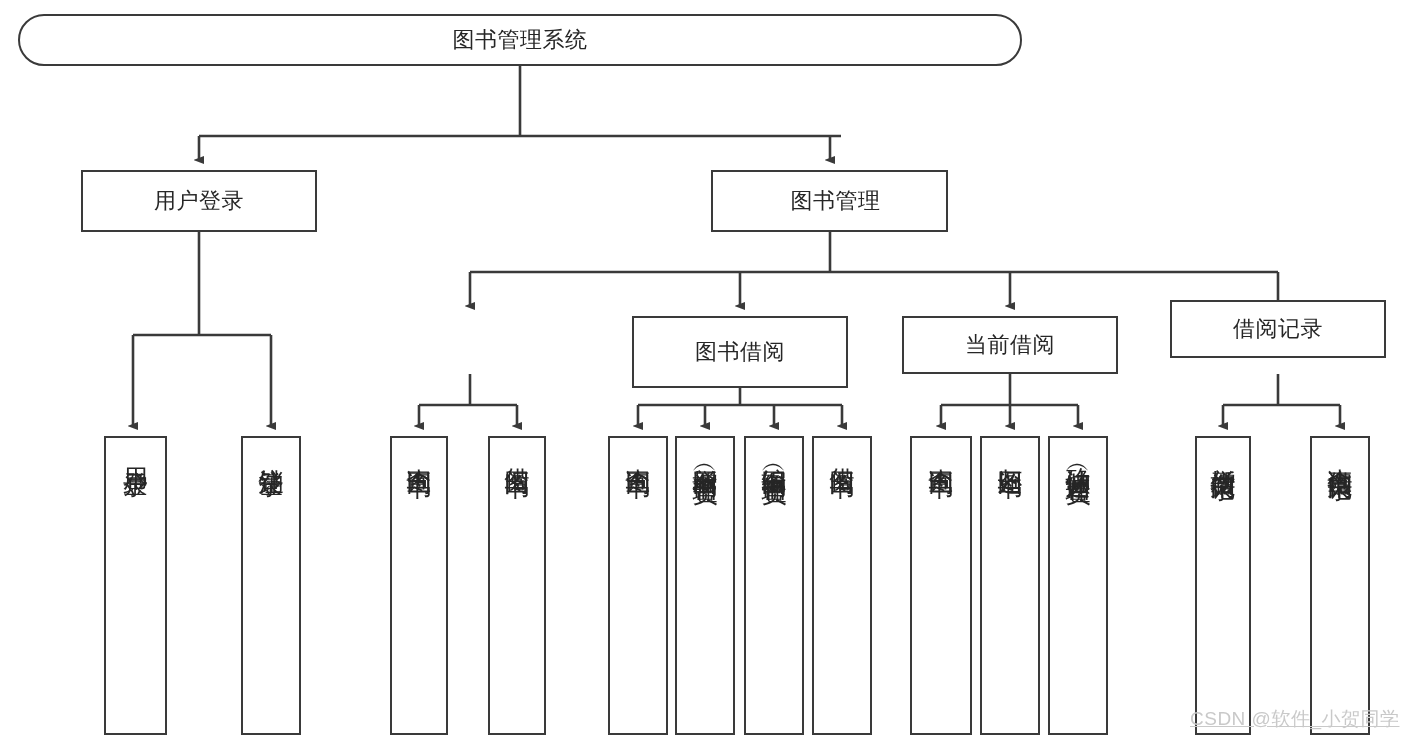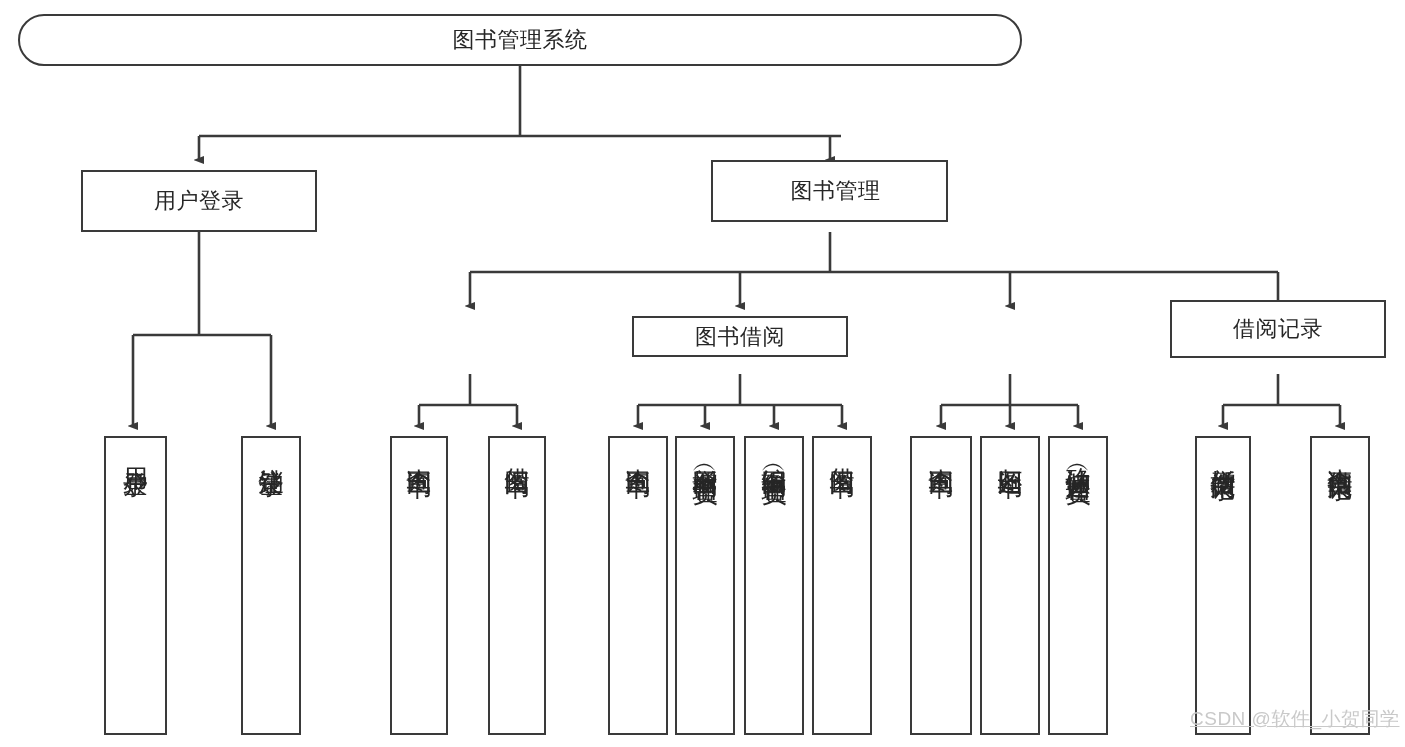--- a/index.html
+++ b/index.html
@@ -118,26 +118,29 @@
     </g>
   </svg>
 
   <div class="node horizontal" style="left:18px;top:14px;width:1004px;height:52px;border-radius:26px;">
     <span class="label">图书管理系统</span>
   </div>
 
   <div class="node horizontal" style="left:81px;top:170px;width:236px;height:62px;">
     <span class="label">用户登录</span>
   </div>
-  <div class="node horizontal" style="left:711px;top:160px;width:237px;height:62px;padding-left:12px;">
+  <div class="node horizontal" style="left:711px;top:170px;width:237px;height:62px;padding-left:12px;">
     <span class="label">图书管理</span>
   </div>
 
-  <div class="node horizontal" style="left:632px;top:316px;width:216px;height:41px;">
+  <div class="node horizontal" style="left:632px;top:316px;width:216px;height:72px;">
     <span class="label">图书借阅</span>
+  </div>
+  <div class="node horizontal" style="left:902px;top:316px;width:216px;height:58px;">
+    <span class="label">当前借阅</span>
   </div>
   <div class="node horizontal" style="left:1170px;top:300px;width:216px;height:58px;">
     <span class="label">借阅记录</span>
   </div>
 
   <div class="node vertical" style="left:104px;top:436px;width:63px;height:299px;">
     <span class="label">用户登录</span>
   </div>
   <div class="node vertical" style="left:241px;top:436px;width:60px;height:299px;">
     <span class="label">注销登录</span>

